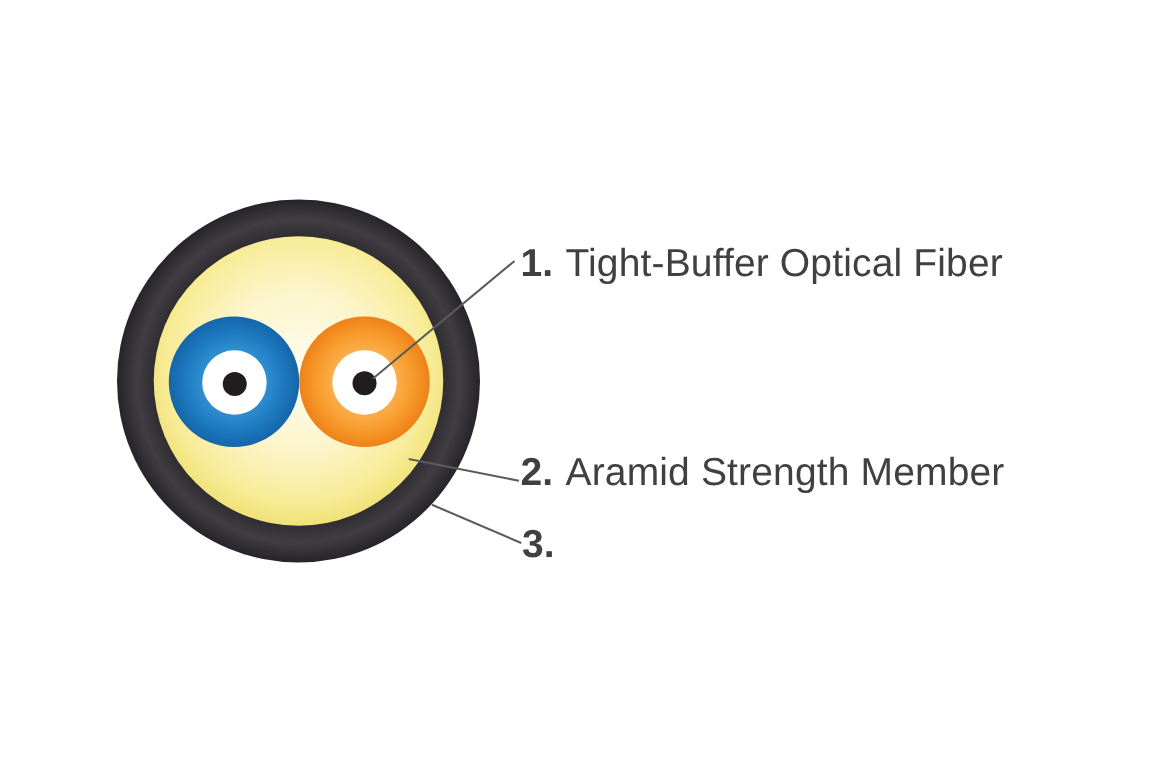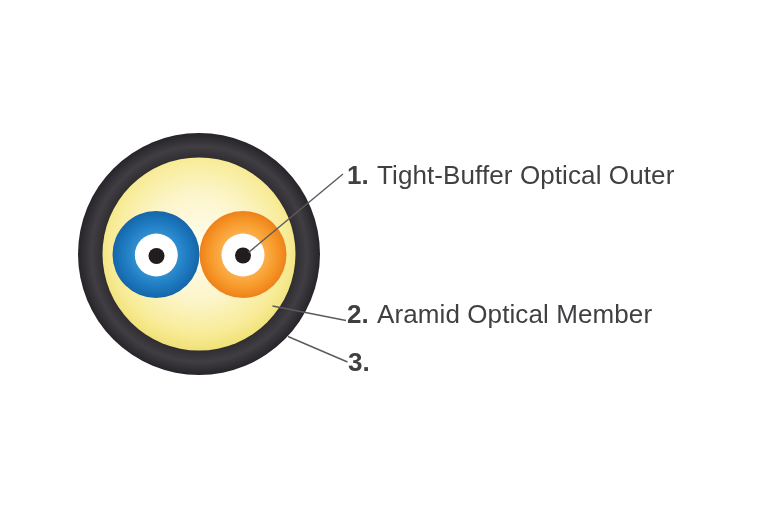--- a/index.html
+++ b/index.html
@@ -92,25 +92,25 @@
       <circle cx="243" cy="255.5" r="8" fill="#211d1e"></circle>
     </g>
 
     <line x1="248.5" y1="252.5" x2="343" y2="174" stroke-width="1.4" stroke="#5b5b5d"></line>
     <line x1="272.5" y1="306" x2="346" y2="320.5" stroke-width="1.4" stroke="#5b5b5d"></line>
     <line x1="288" y1="336.5" x2="347.5" y2="362" stroke-width="1.4" stroke="#5b5b5d"></line>
   </svg>
 
   <div class="callout" id="callout-1">
     <span class="num">1.</span>
-    <span class="txt">Tight-Buffer Optical Outer</span>
+    <span class="txt">Tight-Buffer Optical Fiber</span>
   </div>
 
   <div class="callout" id="callout-2">
     <span class="num">2.</span>
-    <span class="txt">Aramid Optical Member</span>
+    <span class="txt">Aramid Strength Member</span>
   </div>
 
   <div class="callout" id="callout-3">
     <span class="num">3.</span>
   </div>
 
 </div>
 
 </body></html>

